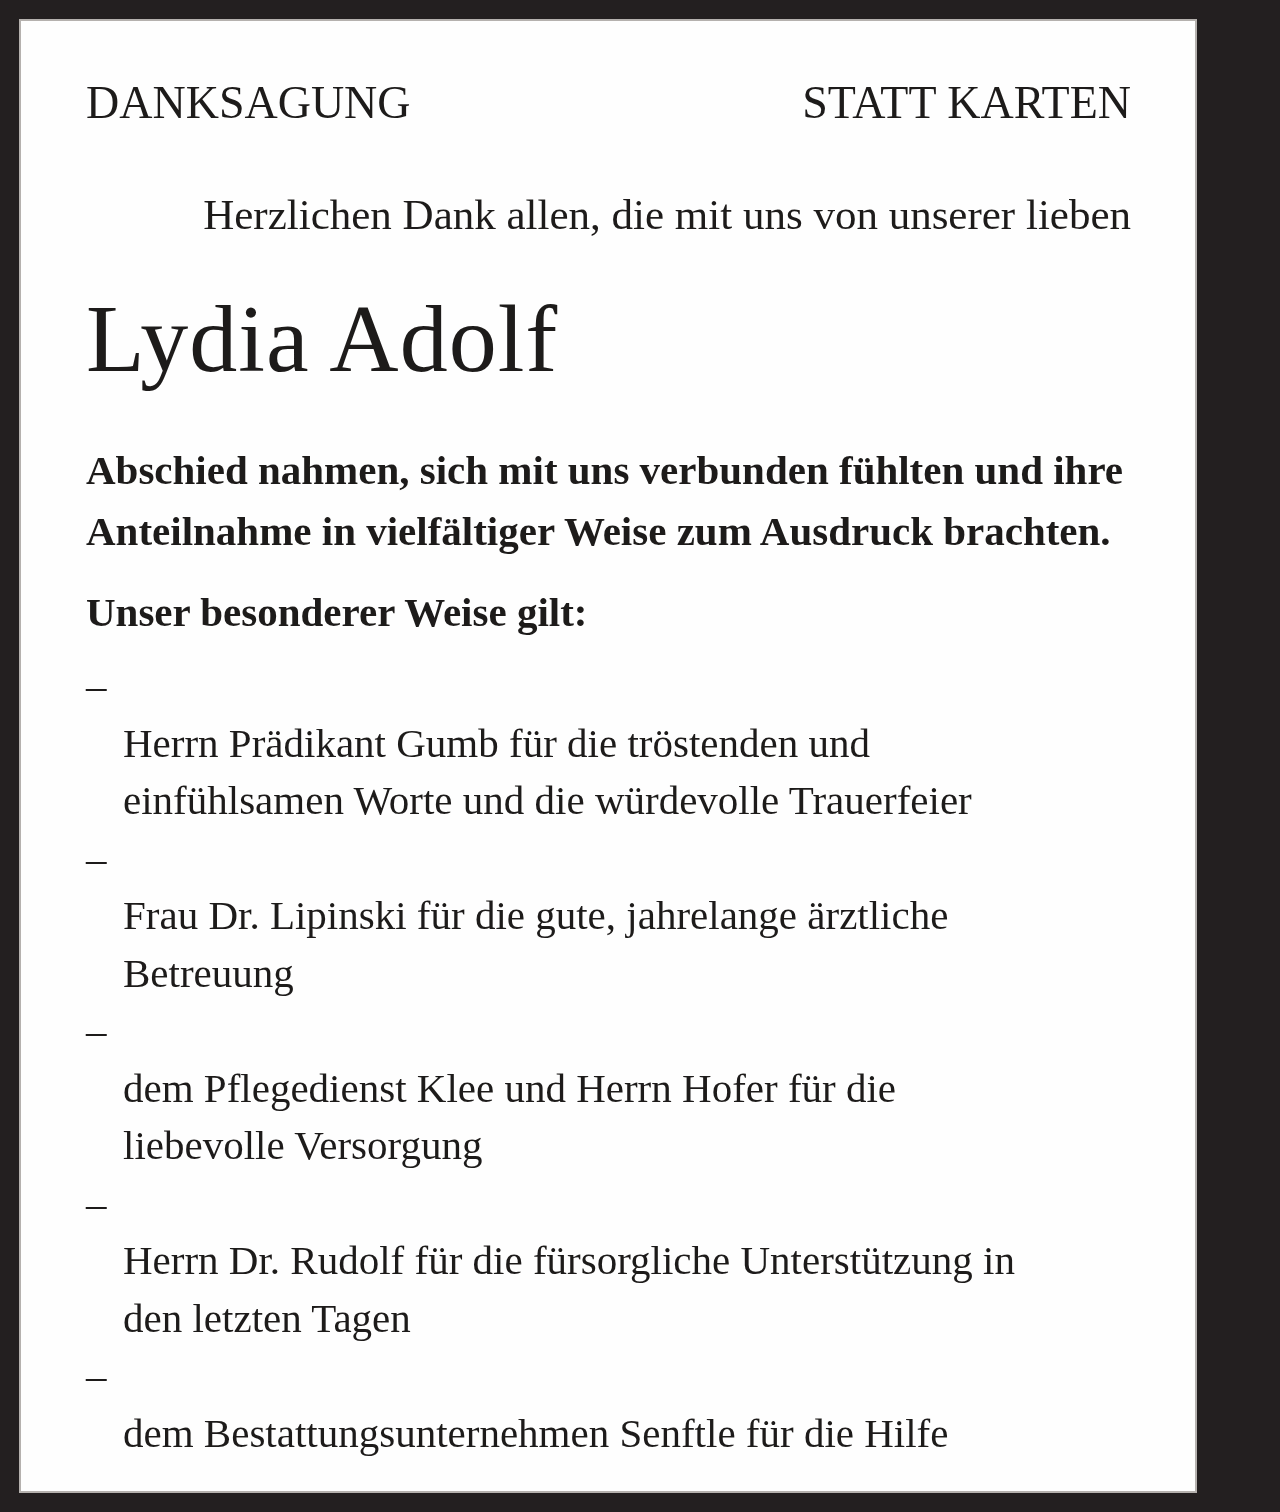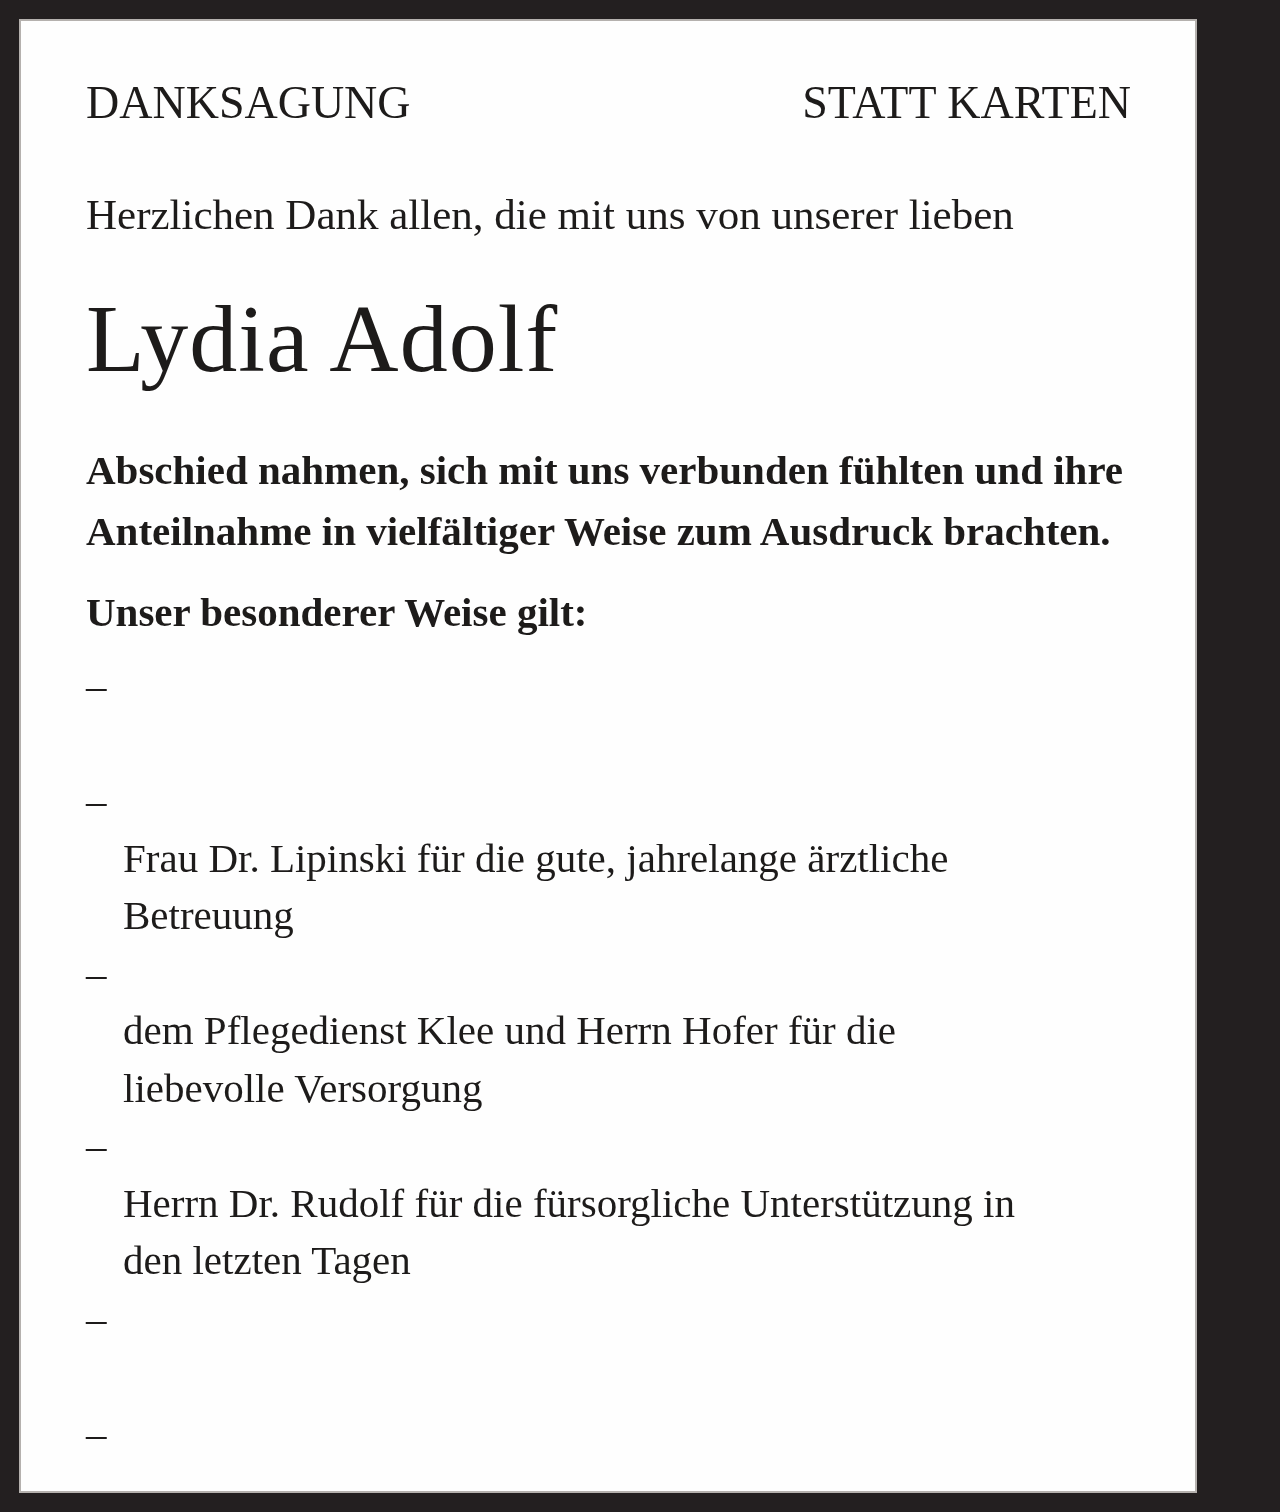--- a/index.html
+++ b/index.html
@@ -30,21 +30,21 @@
   }
   .masthead {
     display: flex;
     justify-content: space-between;
     align-items: baseline;
     font-size: 46px;
     line-height: 52px;
   }
   .intro {
     margin-top: 58px;
-    text-align: left;
+    text-align: right;
     font-size: 43px;
     line-height: 55px;
     font-weight: 400;
   }
   .name {
     margin-top: 46px;
     text-align: left;
     font-size: 96px;
     line-height: 102px;
     font-weight: 400;
@@ -95,36 +95,37 @@
 
     <h1 class="name">Lydia Adolf</h1>
 
     <p class="para">Abschied nahmen, sich mit uns verbunden fühlten und ihre
 Anteilnahme in vielfältiger Weise zum Ausdruck brachten.</p>
 
     <p class="thanks-heading">Unser besonderer Weise gilt:</p>
 
     <ul class="thanks">
       <li>
-        <span class="dash">–</span>
+        <span class="dash">–</span><span>Herrn Prädikant Gumb für die tröstenden und
+einfühlsamen Worte und die würdevolle Trauerfeier</span>
       </li>
       <li>
         <span class="dash">–</span><span>Frau Dr. Lipinski für die gute, jahrelange ärztliche
 Betreuung</span>
       </li>
       <li>
         <span class="dash">–</span><span>dem Pflegedienst Klee und Herrn Hofer für die
 liebevolle Versorgung</span>
       </li>
       <li>
         <span class="dash">–</span><span>Herrn Dr. Rudolf für die fürsorgliche Unterstützung in
 den letzten Tagen</span>
       </li>
       <li>
-        <span class="dash">–</span>
+        <span class="dash">–</span><span>dem Bestattungsunternehmen Senftle für die Hilfe</span>
       </li>
       <li>
         <span class="dash">–</span>
       </li>
     </ul>
 
   </div>
 </div>
 
 </body></html>

